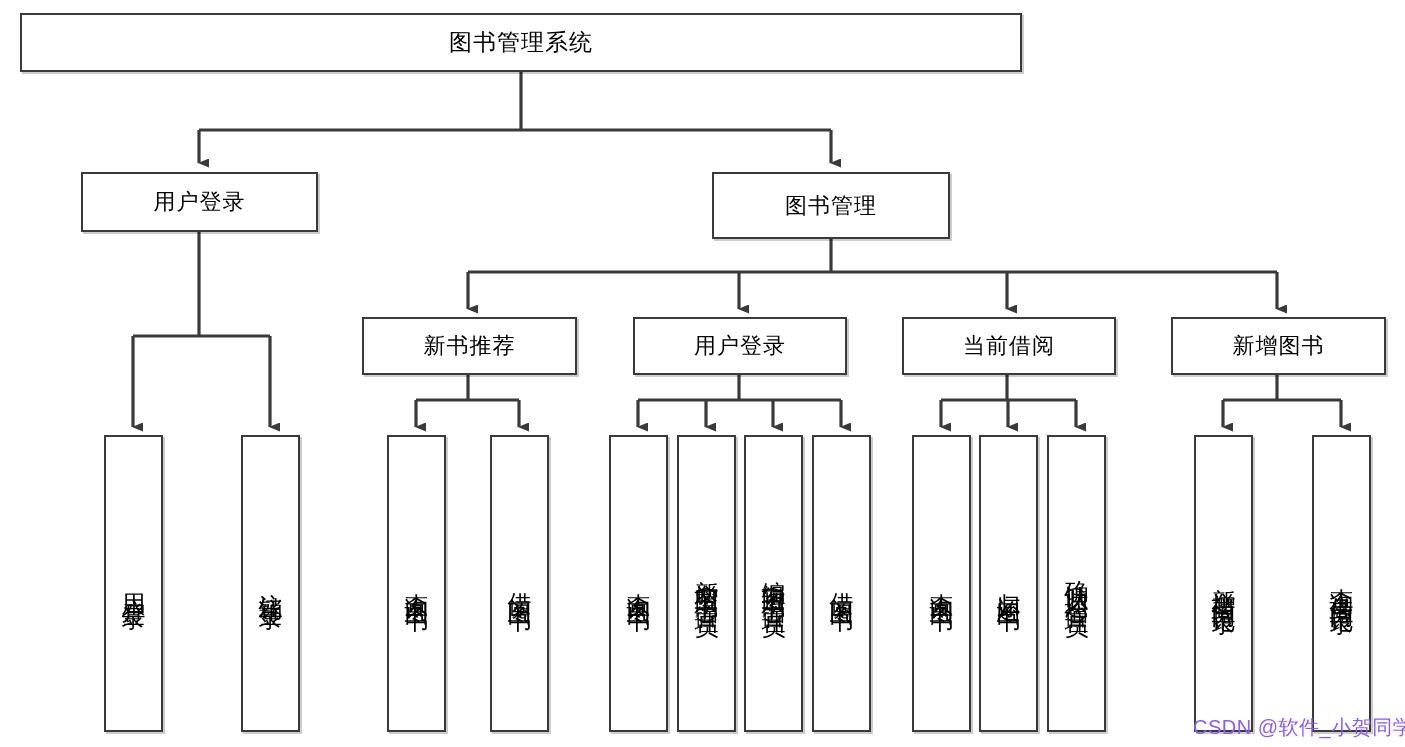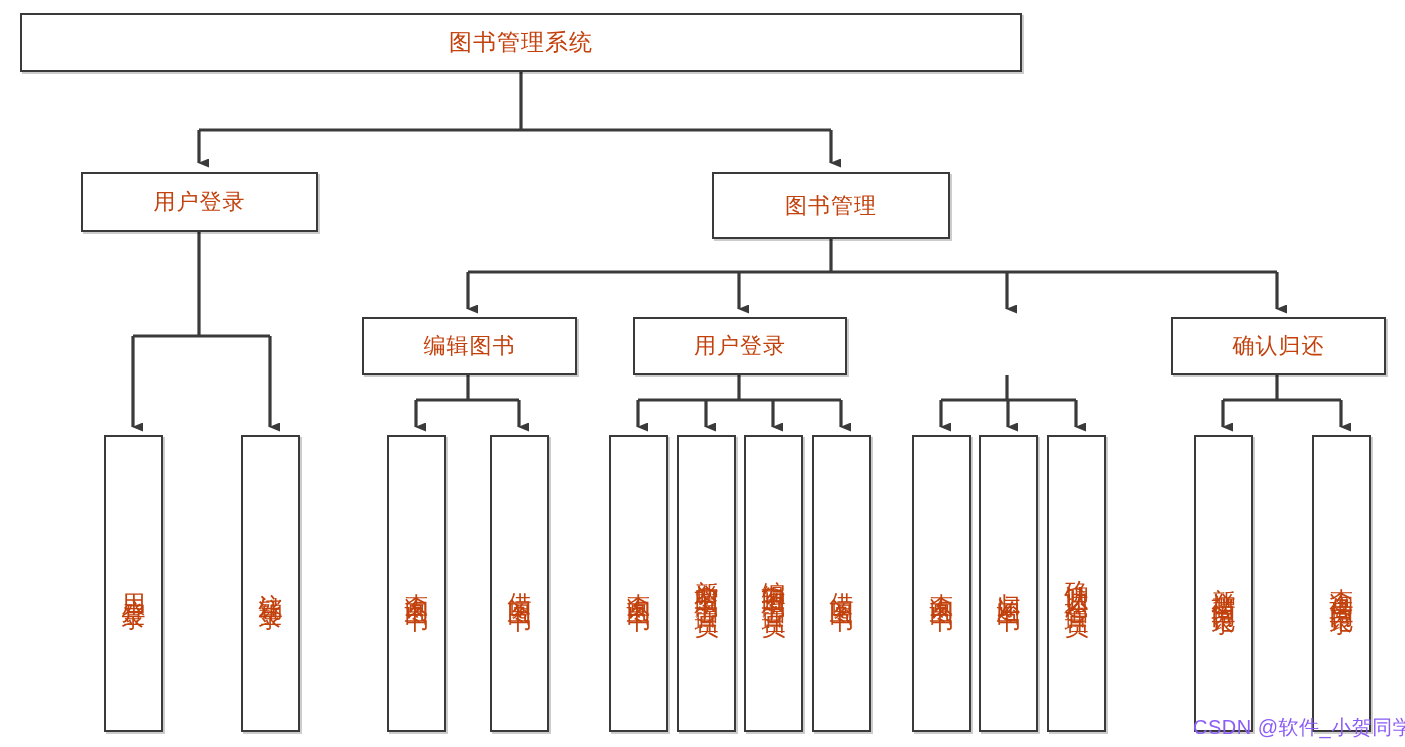--- a/index.html
+++ b/index.html
@@ -34,21 +34,21 @@
     display: flex;
     align-items: center;
     justify-content: center;
     color: #1a1a1a;
   }
   .node-label {
     display: block;
     text-align: center;
     line-height: 1.18;
     white-space: pre-line;
-    color: #c2410c;
+    color: #000000;
   }
   
   .node-h .node-label {
     font-size: 22px;
     letter-spacing: 1px;
   }
   .node-root .node-label {
     font-size: 23px;
     letter-spacing: 1px;
   }
@@ -138,30 +138,33 @@
 
   <div class="node-box node-h" style="left:81px; top:172px; width:237px; height:60px;">
     <span class="node-label">用户登录</span>
   </div>
 
   <div class="node-box node-h" style="left:712px; top:172px; width:238px; height:67px;">
     <span class="node-label">图书管理</span>
   </div>
 
   <div class="node-box node-h" style="left:362px; top:317px; width:215px; height:58px;">
-    <span class="node-label">编辑图书</span>
+    <span class="node-label">新书推荐</span>
   </div>
 
   <div class="node-box node-h" style="left:633px; top:317px; width:214px; height:58px;">
     <span class="node-label">用户登录</span>
   </div>
 
+  <div class="node-box node-h" style="left:902px; top:317px; width:214px; height:58px;">
+    <span class="node-label">当前借阅</span>
+  </div>
 
   <div class="node-box node-h" style="left:1171px; top:317px; width:215px; height:58px;">
-    <span class="node-label">确认归还</span>
+    <span class="node-label">新增图书</span>
   </div>
 
   <div class="node-box node-v" style="left:104px; top:435px; width:59px; height:297px;">
     <span class="node-label">用户登录</span>
   </div>
 
   <div class="node-box node-v" style="left:241px; top:435px; width:59px; height:297px;">
     <span class="node-label">注销登录</span>
   </div>
 

